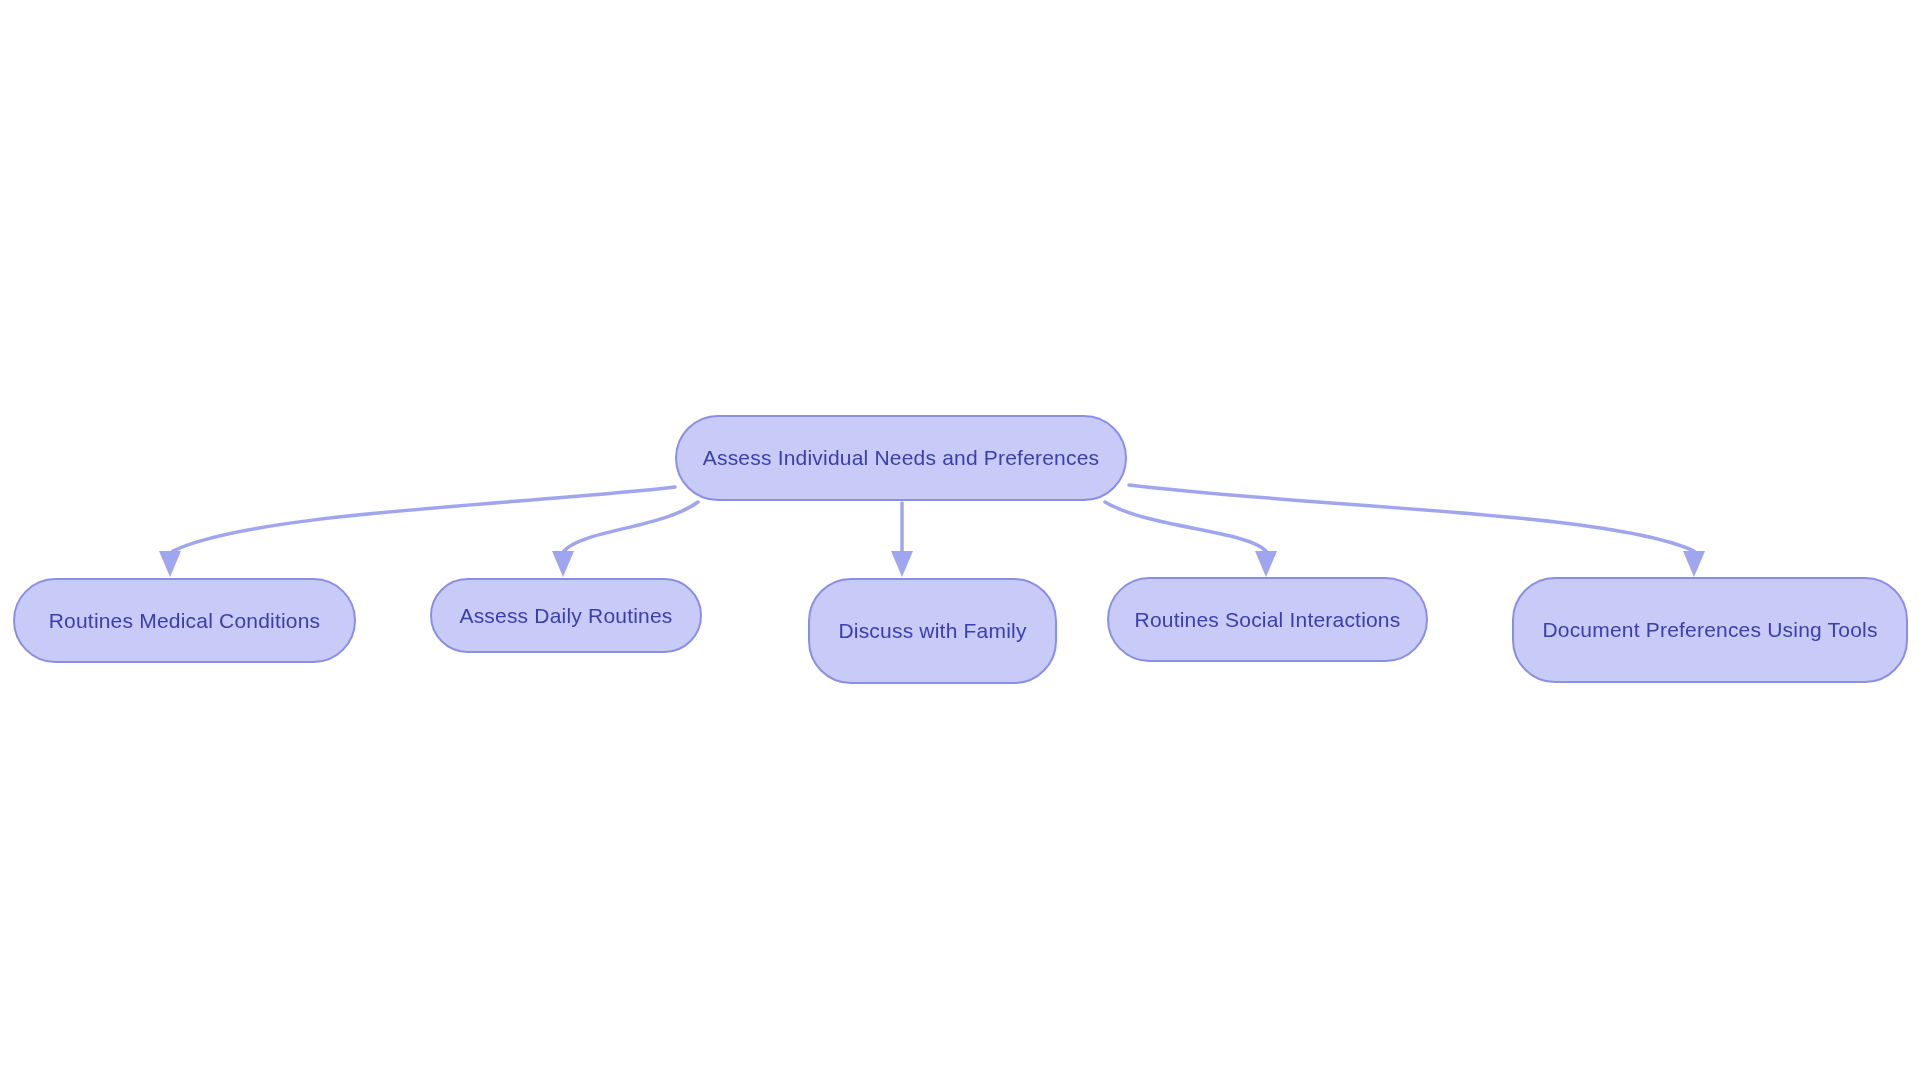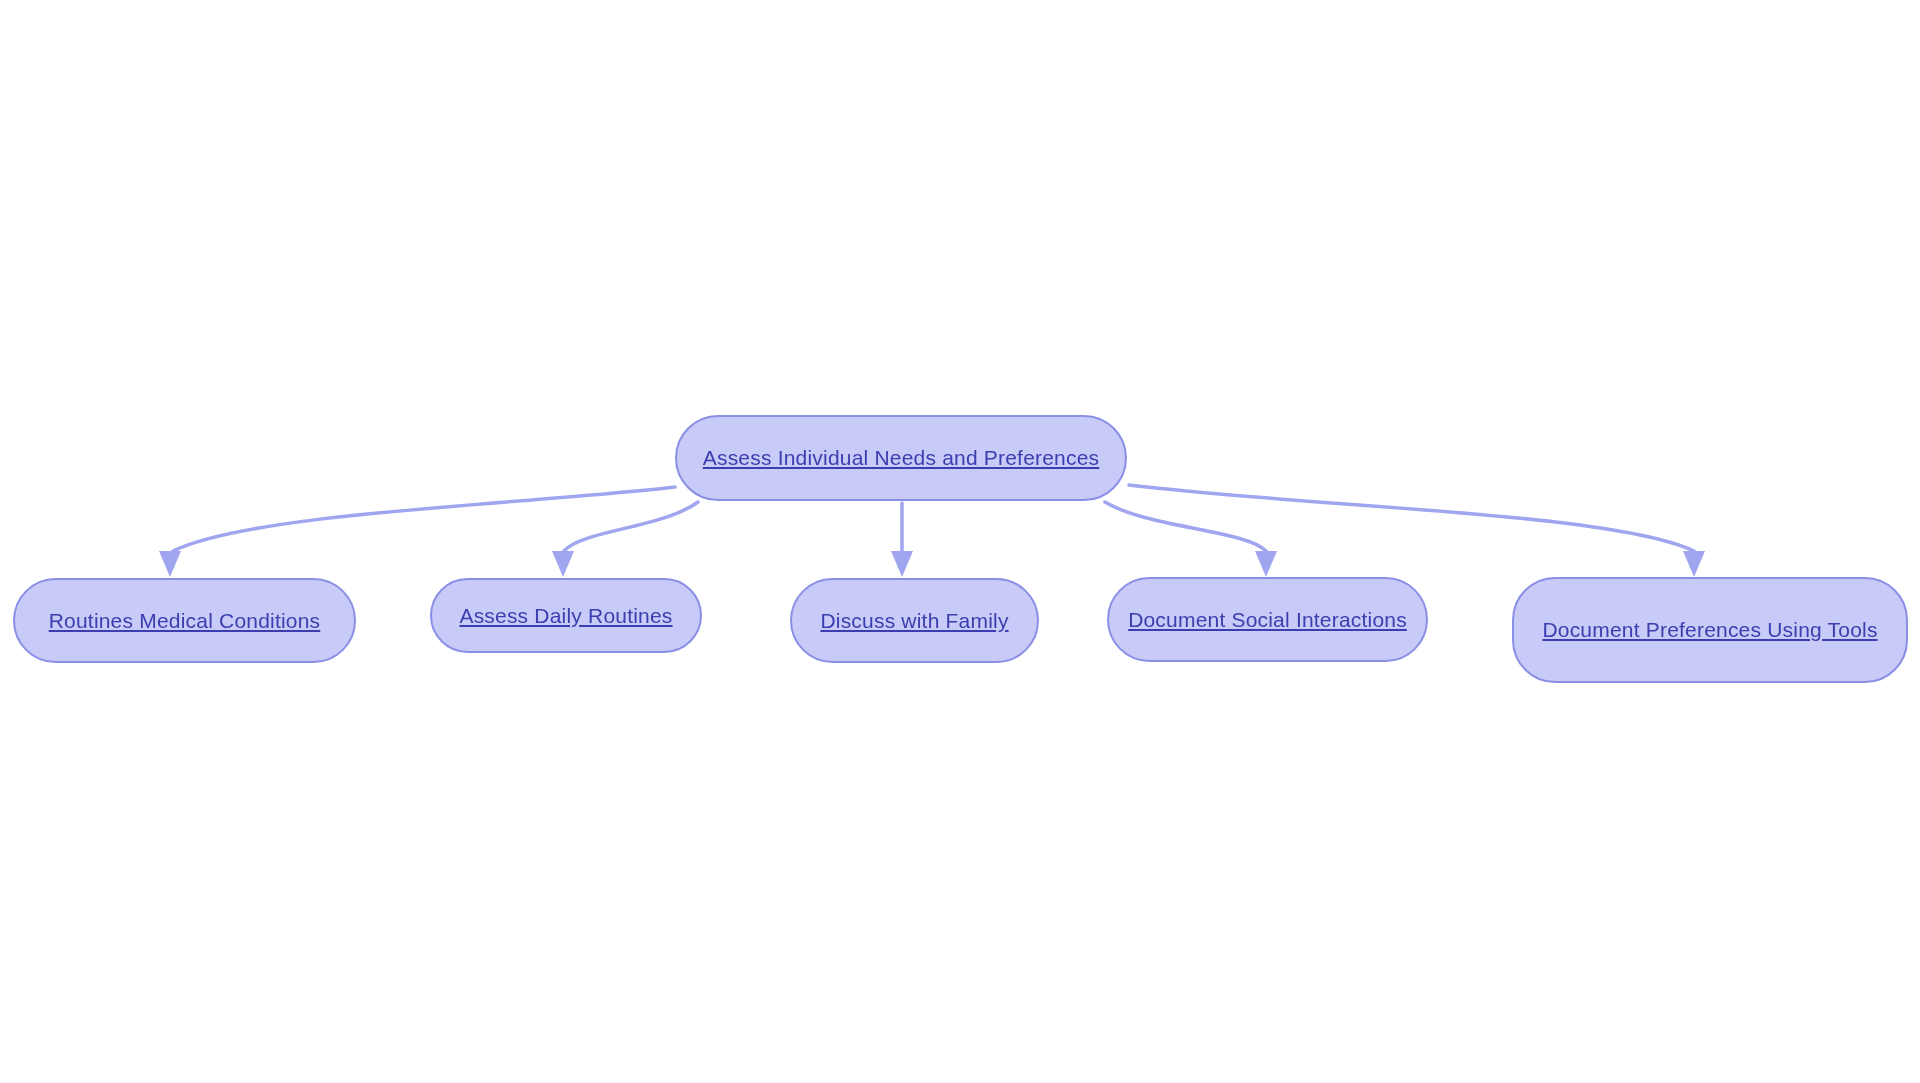--- a/index.html
+++ b/index.html
@@ -43,21 +43,20 @@
     border: 2px solid var(--node-border, #8a8fe6);
     border-radius: 43px;
     display: flex;
     align-items: center;
     justify-content: center;
     color: var(--text-color, #3b3eae);
     font-size: 21px;
     letter-spacing: 0.2px;
     white-space: nowrap;
     text-align: center;
-    text-decoration: underline;
   }
 </style>
 </head>
 <body>
 
 <div class="canvas">
 
   <svg class="edges" width="1920" height="1083" viewBox="0 0 1920 1083">
     <g>
       <path class="edge-path" d="M 675 487 C 520 505, 255 512, 173 551"></path>
@@ -86,25 +85,25 @@
   </div>
 
   <div class="node" style="left:13px; top:578px; width:343px; height:85px;">
     <span>Routines Medical Conditions</span>
   </div>
 
   <div class="node" style="left:430px; top:578px; width:272px; height:75px;">
     <span>Assess Daily Routines</span>
   </div>
 
-  <div class="node" style="left:790px; top:578px; width:249px; height:85px;">
+  <div class="node" style="left:808px; top:578px; width:249px; height:106px;">
     <span>Discuss with Family</span>
   </div>
 
   <div class="node" style="left:1107px; top:577px; width:321px; height:85px;">
-    <span>Document Social Interactions</span>
+    <span>Routines Social Interactions</span>
   </div>
 
   <div class="node" style="left:1512px; top:577px; width:396px; height:106px;">
     <span>Document Preferences Using Tools</span>
   </div>
 
 </div>
 
 </body></html>

